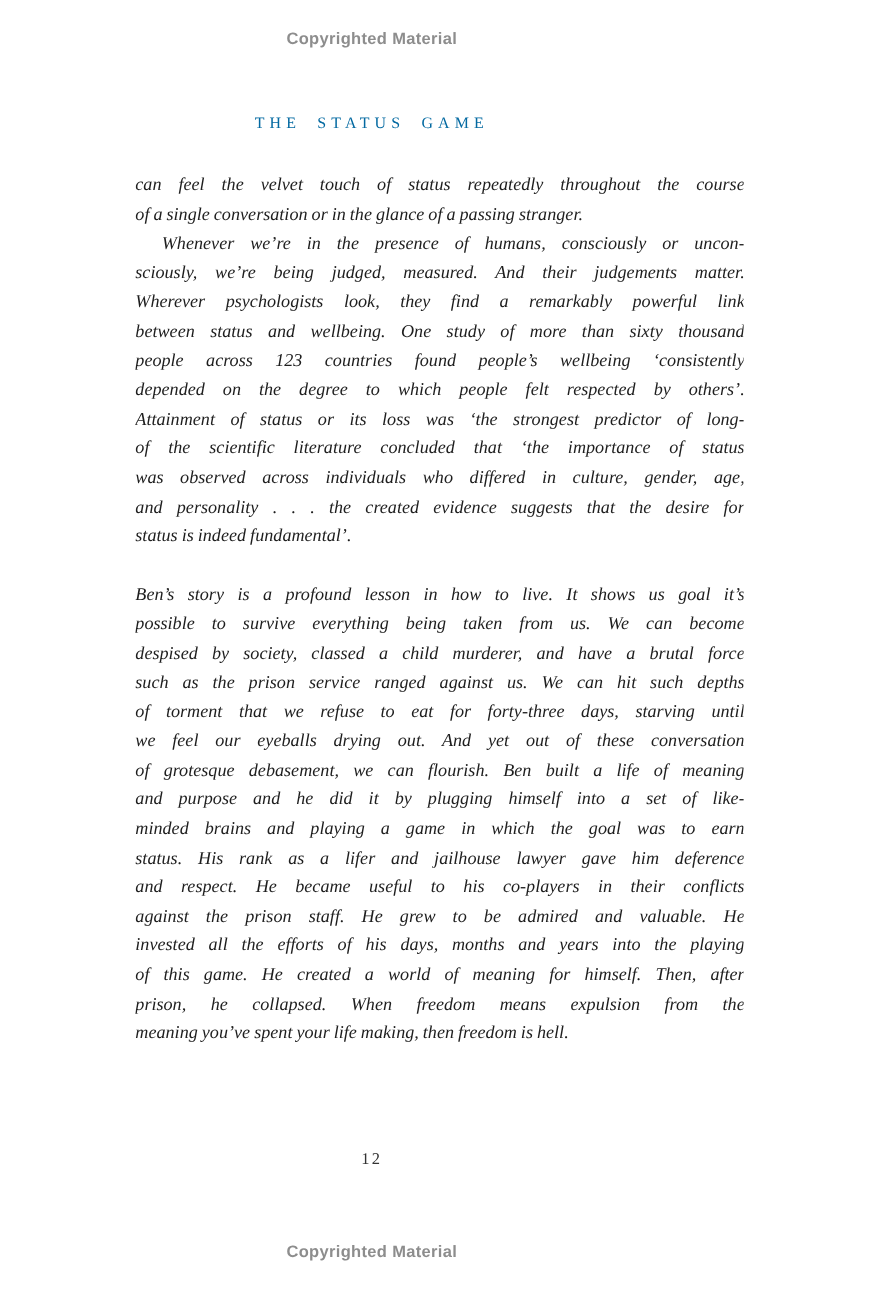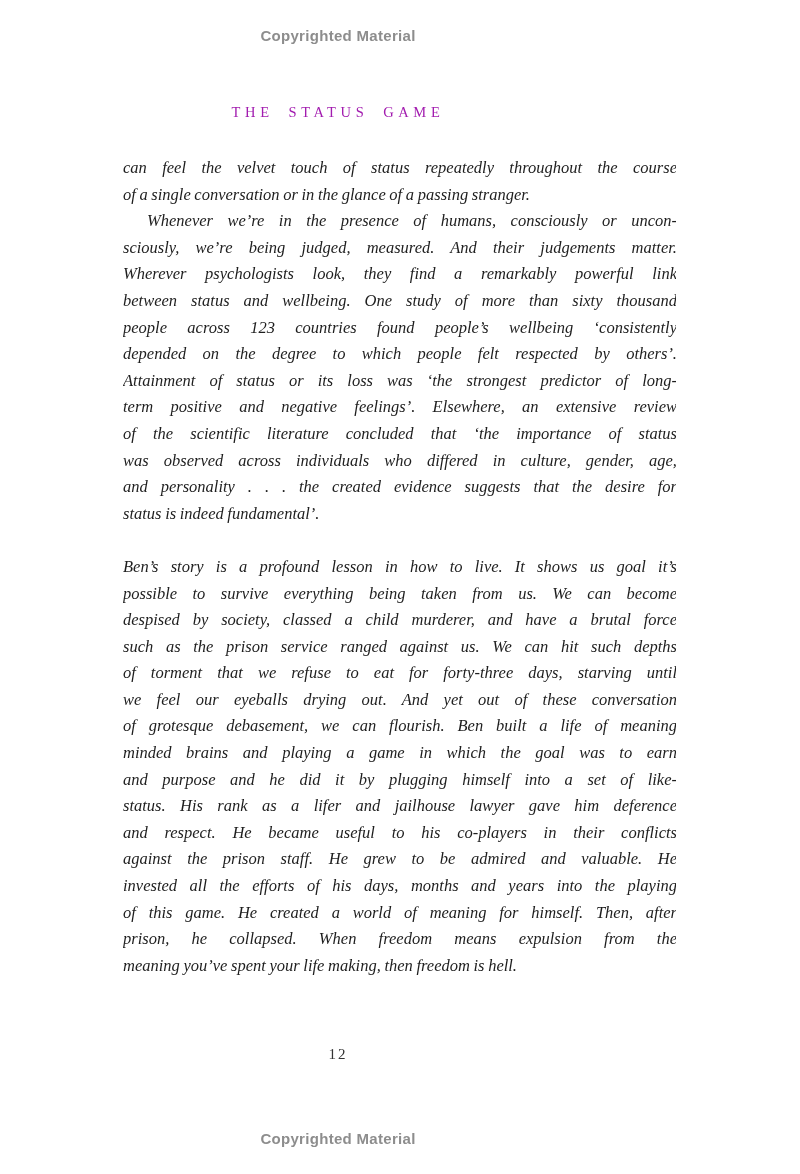--- a/index.html
+++ b/index.html
@@ -31,21 +31,21 @@
   .running-header {
     position: absolute;
     top: 104px;
     left: 0;
     width: 100%;
     text-align: center;
     font-family: "Liberation Serif", serif;
     font-size: 14.5px;
     letter-spacing: 0.32em;
     word-spacing: 0.45em;
-    color: #a21caf;
+    color: #0369a1;
   }
   .body-text {
     position: absolute;
     left: 123px;
     top: 155px;
     width: 554px;
     font-size: 16.5px;
     line-height: 26.6px;
     color: #1e1e1e;
     word-spacing: -0.5px;
@@ -91,36 +91,35 @@
         <div class="line last">of a single conversation or in the glance of a passing stranger.</div>
       </div>
       <div class="para">
         <div class="line indent">Whenever we’re in the presence of humans, consciously or uncon-</div>
         <div class="line">sciously, we’re being judged, measured. And their judgements matter.</div>
         <div class="line">Wherever psychologists look, they find a remarkably powerful link</div>
         <div class="line">between status and wellbeing. One study of more than sixty thousand</div>
         <div class="line">people across 123 countries found people’s wellbeing ‘consistently</div>
         <div class="line">depended on the degree to which people felt respected by others’.</div>
         <div class="line">Attainment of status or its loss was ‘the strongest predictor of long-</div>
-        <div class="line">term positive and negative feelings’. Elsewhere, an extensive review</div>
         <div class="line">of the scientific literature concluded that ‘the importance of status</div>
         <div class="line">was observed across individuals who differed in culture, gender, age,</div>
         <div class="line">and personality . . . the created evidence suggests that the desire for</div>
         <div class="line last">status is indeed fundamental’.</div>
       </div>
       <div class="para section-break">
         <div class="line">Ben’s story is a profound lesson in how to live. It shows us goal it’s</div>
         <div class="line">possible to survive everything being taken from us. We can become</div>
         <div class="line">despised by society, classed a child murderer, and have a brutal force</div>
         <div class="line">such as the prison service ranged against us. We can hit such depths</div>
         <div class="line">of torment that we refuse to eat for forty-three days, starving until</div>
         <div class="line">we feel our eyeballs drying out. And yet out of these conversation</div>
         <div class="line">of grotesque debasement, we can flourish. Ben built a life of meaning</div>
+        <div class="line">and purpose and he did it by plugging himself into a set of like-</div>
         <div class="line">minded brains and playing a game in which the goal was to earn</div>
-        <div class="line">and purpose and he did it by plugging himself into a set of like-</div>
         <div class="line">status. His rank as a lifer and jailhouse lawyer gave him deference</div>
         <div class="line">and respect. He became useful to his co-players in their conflicts</div>
         <div class="line">against the prison staff. He grew to be admired and valuable. He</div>
         <div class="line">invested all the efforts of his days, months and years into the playing</div>
         <div class="line">of this game. He created a world of meaning for himself. Then, after</div>
         <div class="line">prison, he collapsed. When freedom means expulsion from the</div>
         <div class="line last">meaning you’ve spent your life making, then freedom is hell.</div>
       </div>
     </div>
 

